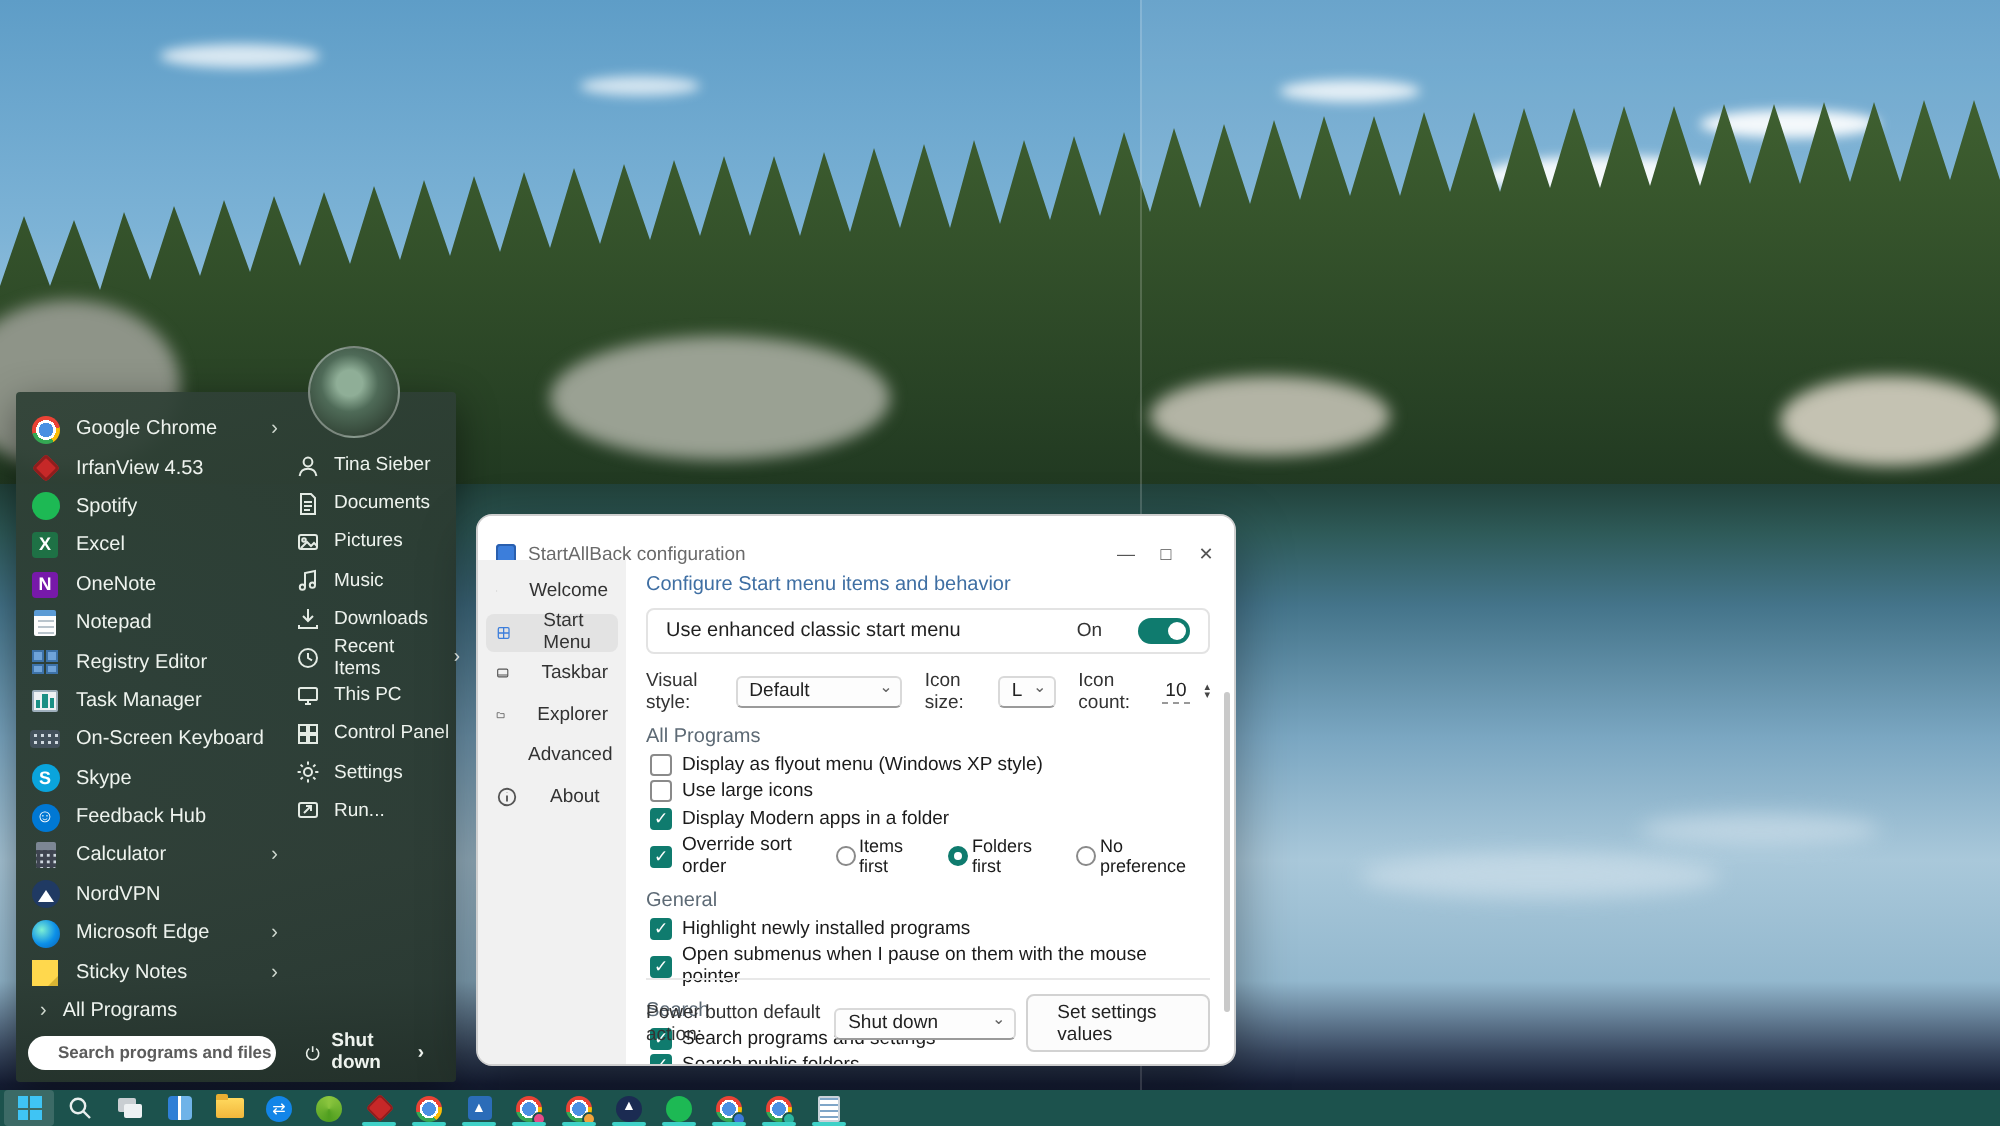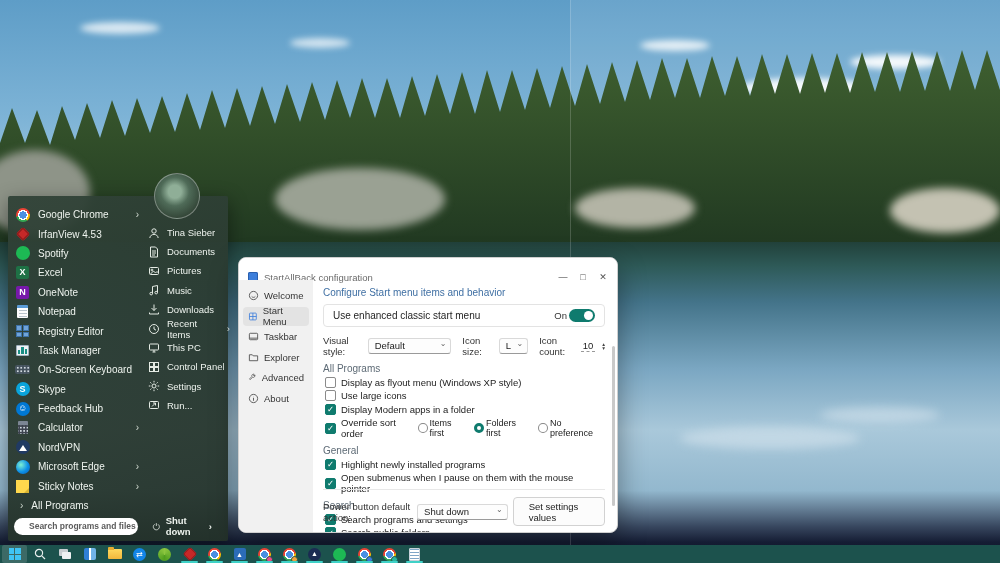--- a/index.html
+++ b/index.html
@@ -104,27 +104,27 @@
 
   
   .dialog { position:absolute; left:238px; top:257px; width:380px; height:276px; z-index:30;
     background:#fff; border:1px solid #cfcfcf; border-radius:8px; box-shadow:0 10px 28px rgba(0,0,0,.38); overflow:hidden; }
   .titlebar { height:22px; display:flex; align-items:center; padding:16px 4px 0 9px; background:#fff; }
   .titleicon { width:10px; height:10px; border-radius:2px; background:#3c7edb; box-shadow:0 0 0 1px #2a5fae inset; margin-right:6px; }
   .titletext { flex:1; font-size:9.5px; color:#6a6a6a; }
   .winbtn { width:20px; text-align:center; font-size:9px; color:#555; line-height:20px; }
   .dlg-body { display:flex; height:254px; }
   .sidebar { width:74px; background:#f1f1f1; padding:6px 4px; }
-  .sb-item { display:flex; align-items:center; gap:5px; height:19.5px; border-radius:4px; padding:0 5px; font-size:9.5px; color:#333; margin-bottom:1px; }
+  .sb-item { display:flex; align-items:center; gap:16px; height:19.5px; border-radius:4px; padding:0 5px; font-size:9.5px; color:#333; margin-bottom:1px; }
   .sb-item.active { background:#e3e3e3; }
   .content { flex:1; position:relative; padding:5px 12px 0 10px; }
   .heading { font-size:10px; color:#3f6fa3; margin:2px 0 6px; }
   .togglecard { border:1px solid #e3e3e3; border-radius:4px; height:23px; display:flex; align-items:center; padding:0 9px; }
   .togglecard .tlabel { flex:1; font-size:10px; color:#1f1f1f; }
-  .tstate { font-size:9.5px; color:#333; margin-right:2px; }
+  .tstate { font-size:9.5px; color:#333; margin-right:18px; }
   .toggle { width:26px; height:13px; border-radius:7px; background:#0f7b6e; position:relative; }
   .toggle::after { content:""; position:absolute; right:2px; top:2px; width:9px; height:9px; border-radius:50%; background:#fff; }
   .ctrlrow { display:flex; align-items:center; gap:5px; margin-top:8px; font-size:9.5px; color:#333; }
   .select { position:relative; border:1px solid #d9d9d9; border-bottom-color:#9a9a9a; border-radius:3px; background:#fdfdfd;
             font-size:9.5px; color:#222; padding:1px 16px 2px 6px; }
   .select .dd { position:absolute; right:4px; top:0; color:#666; font-size:8px; }
   .sel-style { width:100px; } .sel-size { width:30px; }
   .spinval { font-size:9.5px; color:#222; border-bottom:1px dashed #999; padding:0 2px; }
   .spinner { display:flex; flex-direction:column; line-height:4.5px; font-size:5.5px; color:#444; margin-left:2px; }
   .secheader { font-size:10px; color:#5d6a75; margin:6px 0 1px; display:flex; justify-content:space-between; align-items:center; }

